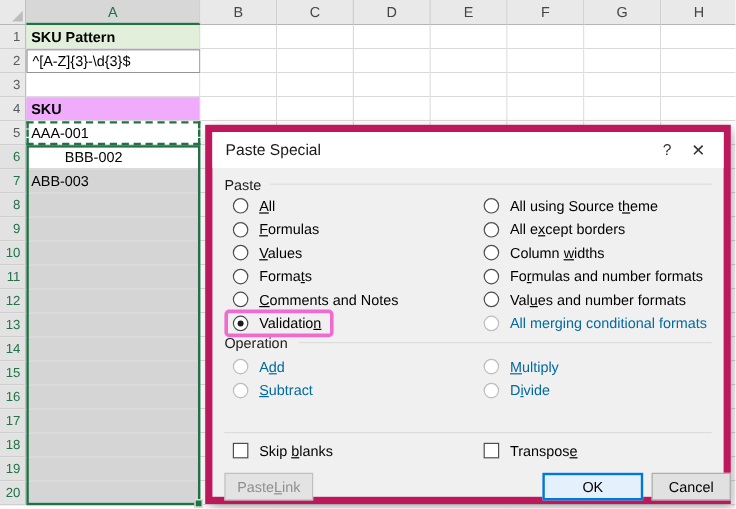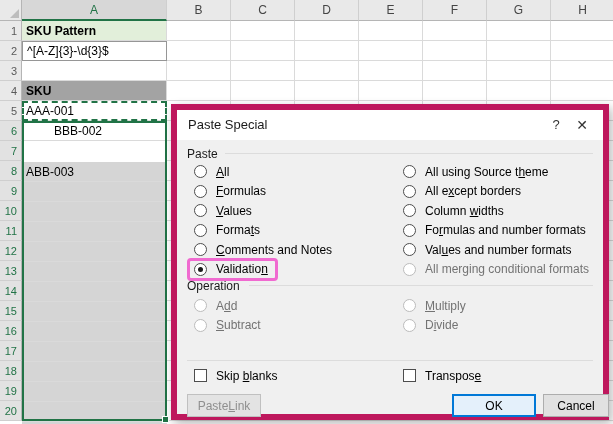--- a/index.html
+++ b/index.html
@@ -19,23 +19,23 @@
   .rowheads { position:absolute; left:0; top:21px; width:22px; }
   .rowhead { width:22px; height:20px; background:#e9e9e9; border-right:1px solid #b5b5b5; border-bottom:1px solid #cfcfcf;
              font-size:11px; color:#5a5a5a; display:flex; align-items:center; justify-content:flex-end; padding-right:4px; }
   .rowhead.sel { color:#217346; background:#e2e2e2; }
   .gridbody { position:absolute; left:22px; top:21px; }
   .grow { display:flex; height:20px; }
   .cell { height:20px; border-right:1px solid #dadada; border-bottom:1px solid #dadada; flex:none;
           font-size:12px; color:#000; display:flex; align-items:center; padding-left:4px; overflow:hidden; white-space:nowrap; background:#fff; }
   .cell.bold { font-weight:bold; }
   .cell.green-fill { background:#e2efda; }
-  .cell.blue-fill  { background:#a3a3a3; }
+  .cell.blue-fill  { background:#f0abfc; }
   .cell.outlined { border:1px solid #969696; }
-  .cell.graysel { background:#d5d5d5;margin-top:21px; }
+  .cell.graysel { background:#d5d5d5; }
 
   
   .ants { position:absolute; left:22px; top:101px; width:145px; height:20px;
           border:2px dashed #217346; pointer-events:none; }
   .selbox { position:absolute; left:22px; top:121px; width:145px; height:300px;
             border:2px solid #217346; pointer-events:none; }
   .handle { position:absolute; right:-4px; bottom:-4px; width:7px; height:7px;
             background:#217346; border:1px solid #fff; }
 
   
@@ -52,21 +52,21 @@
   .grp-label { position:absolute; font-size:12px; color:#1a1a1a; }
   .grp-line { position:absolute; height:1px; background:#dcdcdc; right:10px; }
   .divline { position:absolute; left:10px; right:10px; top:250px; height:1px; background:#dcdcdc; }
 
   .optcol { position:absolute; display:flex; flex-direction:column; align-items:flex-start;text-align:right; }
   .opt { height:19.5px; display:flex; align-items:center; gap:9px; position:relative; padding:0 4px; }
   .radio { width:13px; height:13px; border-radius:50%; border:1px solid #4d4d4d; background:#fff; flex:none; position:relative; }
   .radio.on::after { content:""; position:absolute; left:3px; top:3px; width:5px; height:5px; border-radius:50%; background:#1a1a1a; }
   .opt.disabled .radio { border-color:#bcbcbc; }
   .opt.disabled .radio.on::after { background:#b3b3b3; }
-  .opt.disabled .lbl { color:#737373; }
+  .opt.disabled .lbl { color:#0369a1; }
   .lbl { color:#000; }
   .opt.annotated::before { content:""; position:absolute; left:-3px; right:-6px; top:-2px; bottom:-2px;
          border:3px solid #f06ad0; border-radius:4px; pointer-events:none; }
 
   .check { width:13px; height:13px; border:1px solid #4d4d4d; background:#fff; flex:none; }
   .chkrow { position:absolute; top:259px; height:16px; display:flex; align-items:flex-start; gap:9px; }
 
   .btn { position:absolute; top:284px; height:23px; background:#e1e1e1; border:1px solid #adadad;
          font-size:12px; color:#000; display:flex; align-items:center; justify-content:center;
          font-family:"Liberation Sans","DejaVu Sans",sans-serif; }

